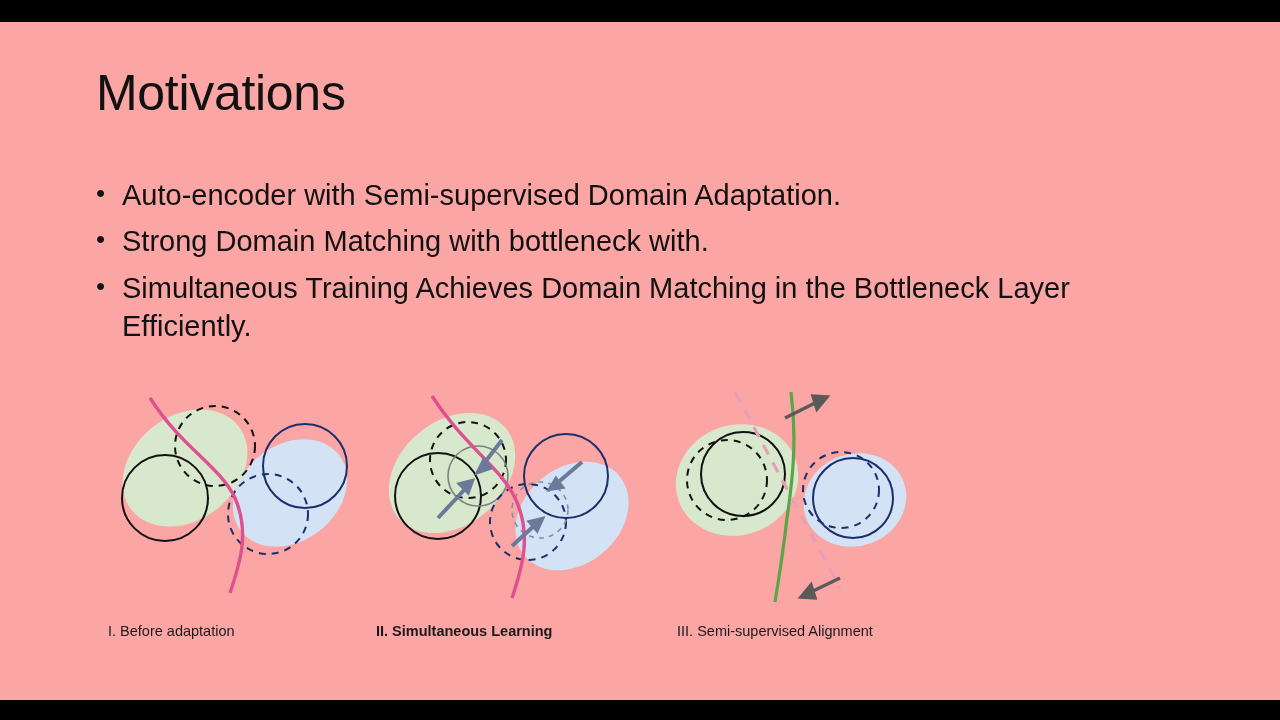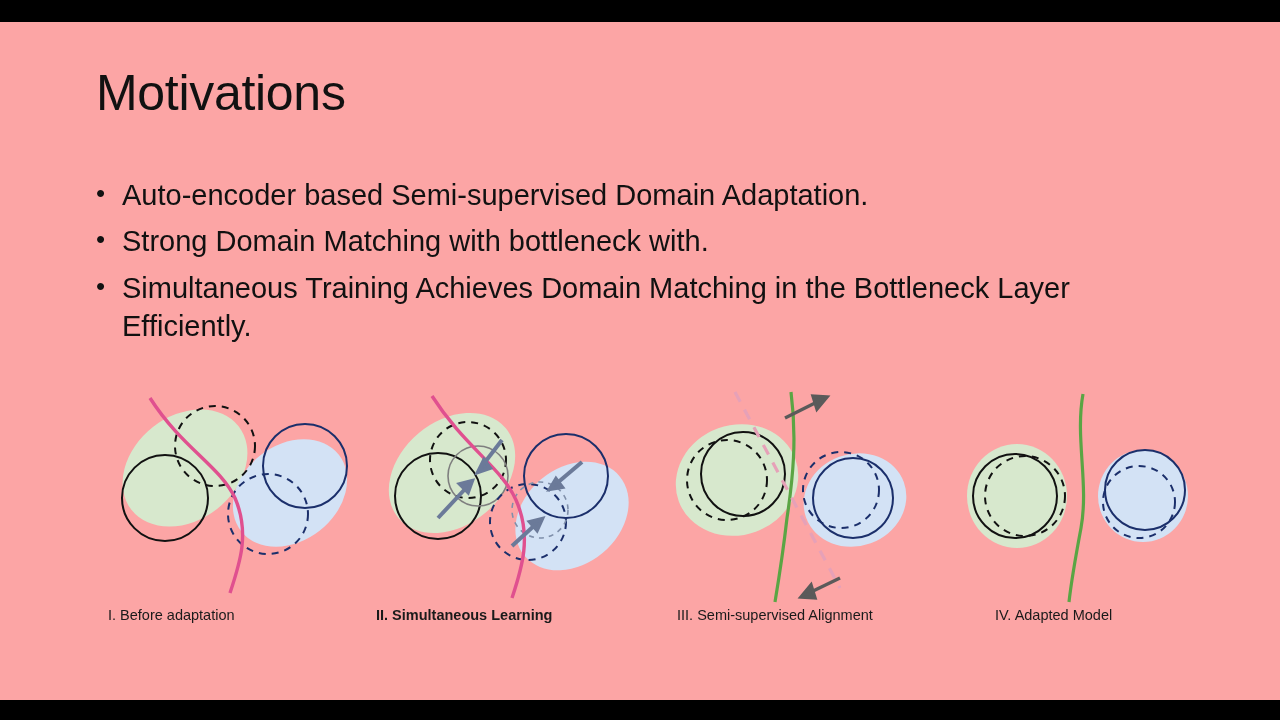--- a/index.html
+++ b/index.html
@@ -71,21 +71,21 @@
   .panel {
     position: absolute;
     top: 0;
     height: 260px;
   }
   .panel svg {
     display: block;
   }
   .caption {
     position: absolute;
-    bottom: 25px;
+    bottom: 9px;
     font-size: 14.5px;
     color: #1a1a1a;
     white-space: nowrap;
     margin-top: 42px;
   }
   .p1 { left: 0px;   width: 280px; }
   .p2 { left: 270px; width: 300px; }
   .p3 { left: 575px; width: 290px; }
   .p4 { left: 865px; width: 245px; }
 
@@ -100,21 +100,21 @@
 <div class="slide">
 
   <div class="bar-top"></div>
   <div class="bar-bottom"></div>
 
   <div class="title">Motivations</div>
 
   <div class="bullets">
     <div class="bullet">
       <span class="dot">•</span>
-      <span class="btext">Auto-encoder based Semi-supervised Domain Adaptation.</span>
+      <span class="btext">Auto-encoder with Semi-supervised Domain Adaptation.</span>
     </div>
     <div class="bullet">
       <span class="dot">•</span>
       <span class="btext">Strong Domain Matching with bottleneck with.</span>
     </div>
     <div class="bullet">
       <span class="dot">•</span>
       <span class="btext">Simultaneous Training Achieves Domain Matching in the Bottleneck Layer Efficiently.</span>
     </div>
   </div>
@@ -184,31 +184,15 @@
         <g stroke="#5a5a5a" stroke-width="3.4" fill="#5a5a5a">
           <line x1="120" y1="30" x2="152" y2="14"></line>
           <polygon points="162,9 148,8 152,21"></polygon>
           <line x1="175" y1="190" x2="146" y2="204"></line>
           <polygon points="136,209 150,210 146,197"></polygon>
         </g>
       </svg>
       <div class="caption cap3">III. Semi-supervised Alignment</div>
     </div>
 
-    <div class="panel p4">
-      <svg width="245" height="225" viewBox="0 0 245 225">
-        <g>
-          <ellipse cx="62" cy="108" rx="50" ry="52" fill="#d7e8cd"></ellipse>
-        </g>
-        <g>
-          <ellipse cx="188" cy="108" rx="45" ry="46" fill="#d3e2f5"></ellipse>
-        </g>
-        <circle cx="60" cy="108" r="42" fill="none" stroke="#111" stroke-width="2"></circle>
-        <circle cx="70" cy="108" r="40" fill="none" stroke="#111" stroke-width="2" stroke-dasharray="7 6"></circle>
-        <circle cx="190" cy="102" r="40" fill="none" stroke="#1b2f6b" stroke-width="2"></circle>
-        <circle cx="184" cy="114" r="36" fill="none" stroke="#1b2f6b" stroke-width="2" stroke-dasharray="7 6"></circle>
-        <path d="M 128 6 C 120 50, 134 96, 126 140 C 120 172, 116 196, 114 214" fill="none" stroke="#5aa544" stroke-width="3.2"></path>
-      </svg>
-      <div class="caption cap4">IV. Adapted Model</div>
-    </div>
 
   </div>
 </div>
 
 </body></html>

